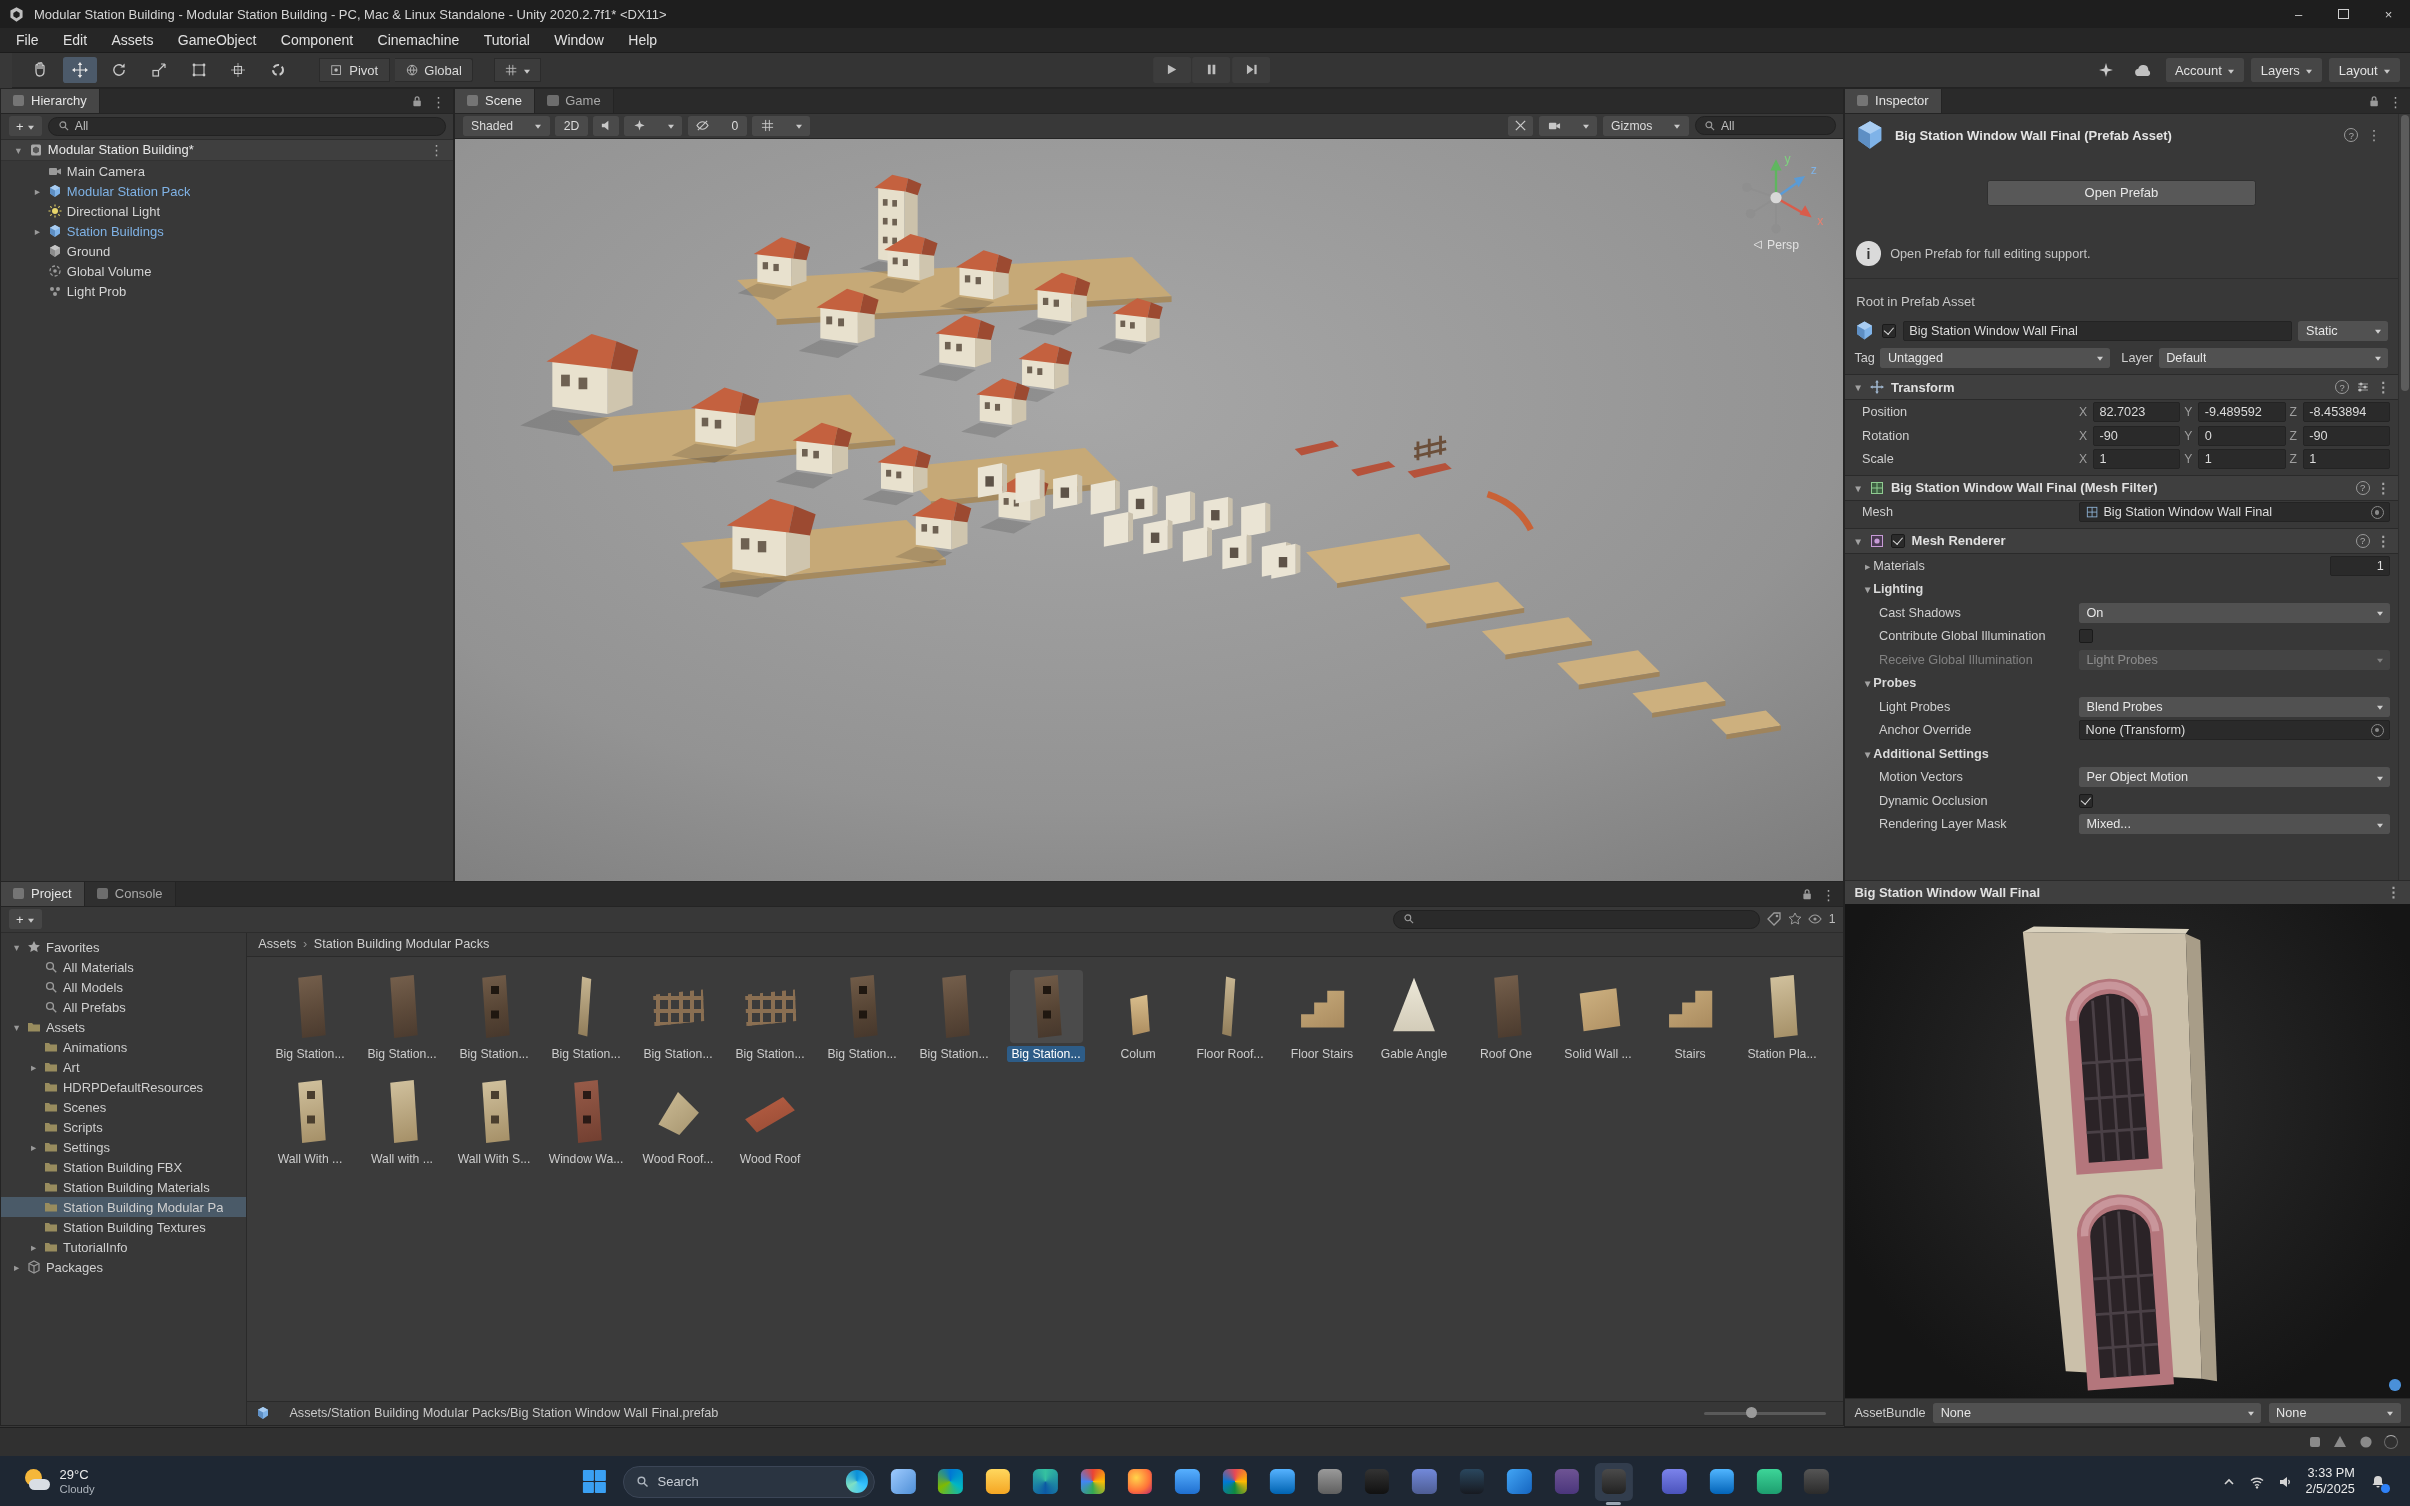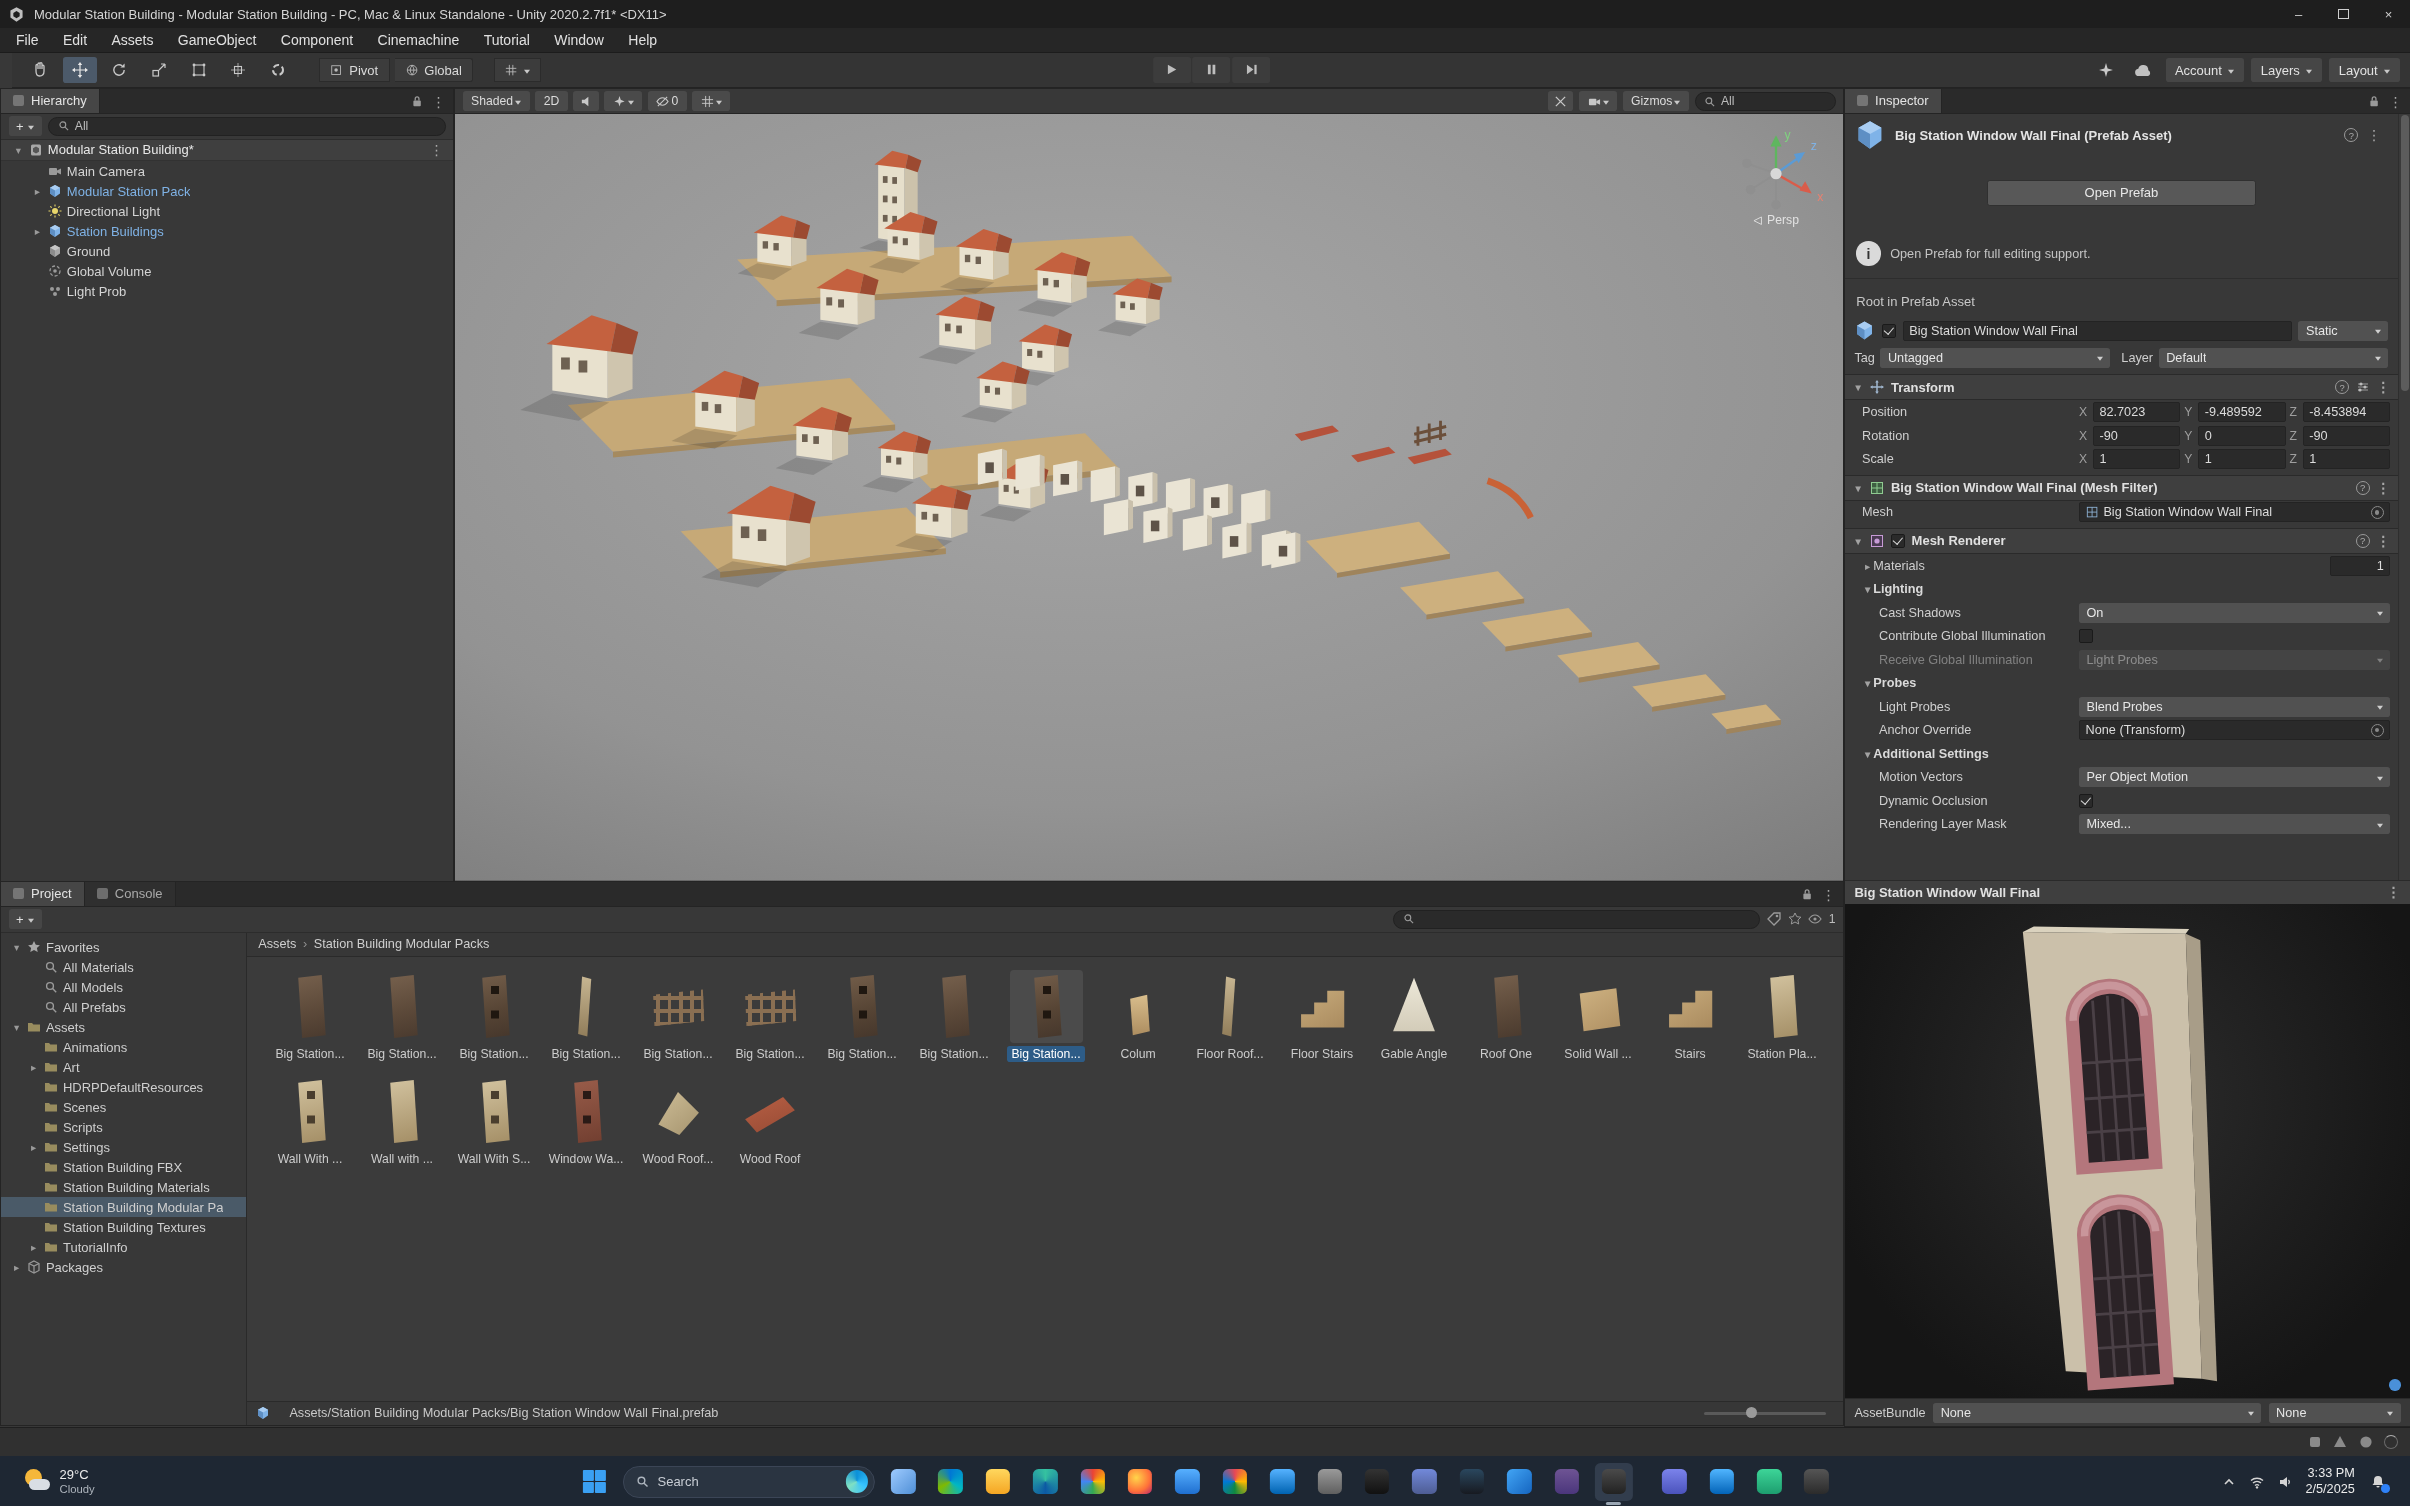--- a/index.html
+++ b/index.html
@@ -46,21 +46,21 @@
 .hrow .rdots{display:none}
 .hrow.scene .rdots{display:block;margin-left:auto;padding-right:9.4px}
 .hrow.blue .lab{color:#7FB2E5}
 .js-arrow{width:12.2px;color:#9A9A9A;font-size:10.4px;text-align:center;flex:none}
 .js-icon{width:14px;height:14px;flex:none;display:flex}
 .js-icon svg{width:14px;height:14px}
 .lab{white-space:nowrap;overflow:hidden;text-overflow:ellipsis}
 
 #sceneview{left:454px;top:88px;width:1390px;height:794px;display:flex;flex-direction:column}
 .scene-toolbar{height:25.4px;background:#383838;border-bottom:0.9px solid #252525;display:flex;align-items:center;gap:5.6px;padding:0 7.5px}
-.sbtn{height:20px;display:flex;align-items:center;gap:2px;padding:0 8.5px;background:#4A4A4A;border-radius:2.8px;font-size:12.2px;color:#DCDCDC}
+.sbtn{height:20px;display:flex;align-items:center;gap:22px;padding:0 8.5px;background:#4A4A4A;border-radius:2.8px;font-size:12.2px;color:#DCDCDC}
 .sbtn.icon{width:25.4px;padding:0;justify-content:center}
 .sbtn svg{width:13px;height:13px}
 .spacer{flex:1}
 .scene-canvas{flex:1;position:relative;overflow:hidden}
 .scene-canvas svg.world{width:100%;height:100%;display:block}
 .gizmo{position:absolute;top:7.5px;right:15px;width:104px;text-align:center}
 .persp{font-size:12.2px;color:#E2E2E2;display:flex;align-items:center;justify-content:center;gap:4.7px;margin-top:-5.6px}
 
 #inspector{left:1844px;top:88px;width:567px;height:1339px;display:flex;flex-direction:column}
 .i-scroll{flex:1 1 auto;min-height:0;overflow:hidden;position:relative;padding-right:12.2px}
@@ -427,20 +427,30 @@
             <circle cx="7" cy="10" r="2" fill="#9A9A9A"></circle>
           </svg>
         </span>
         <span class="lab">Light Prob</span>
 
       </div>
   </div>
 </div>
 
 <div id="sceneview" class="panel">
+  <div class="tabbar">
+    <div class="tab active">
+        <span class="tabicon"></span>
+        <span>Scene</span>
+      </div>
+    <div class="tab">
+        <span class="tabicon"></span>
+        <span>Game</span>
+      </div>
+  </div>
   <div class="scene-toolbar">
     <div class="sbtn">
         <span>Shaded</span>
         <span class="caret"></span>
       </div>
     <div class="sbtn">
         <span>2D</span>
       </div>
     <div class="sbtn icon">
         <svg viewBox="0 0 14 14">

